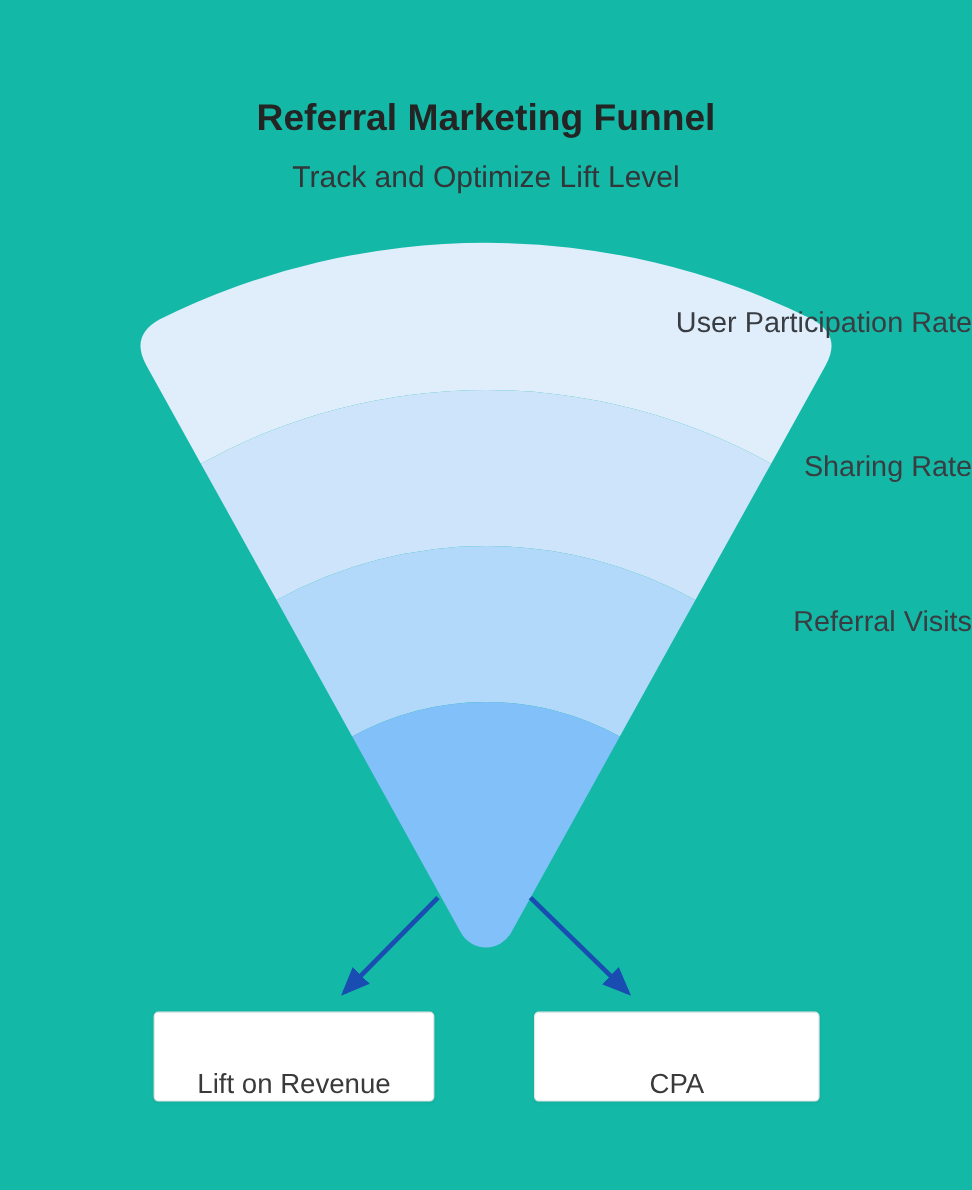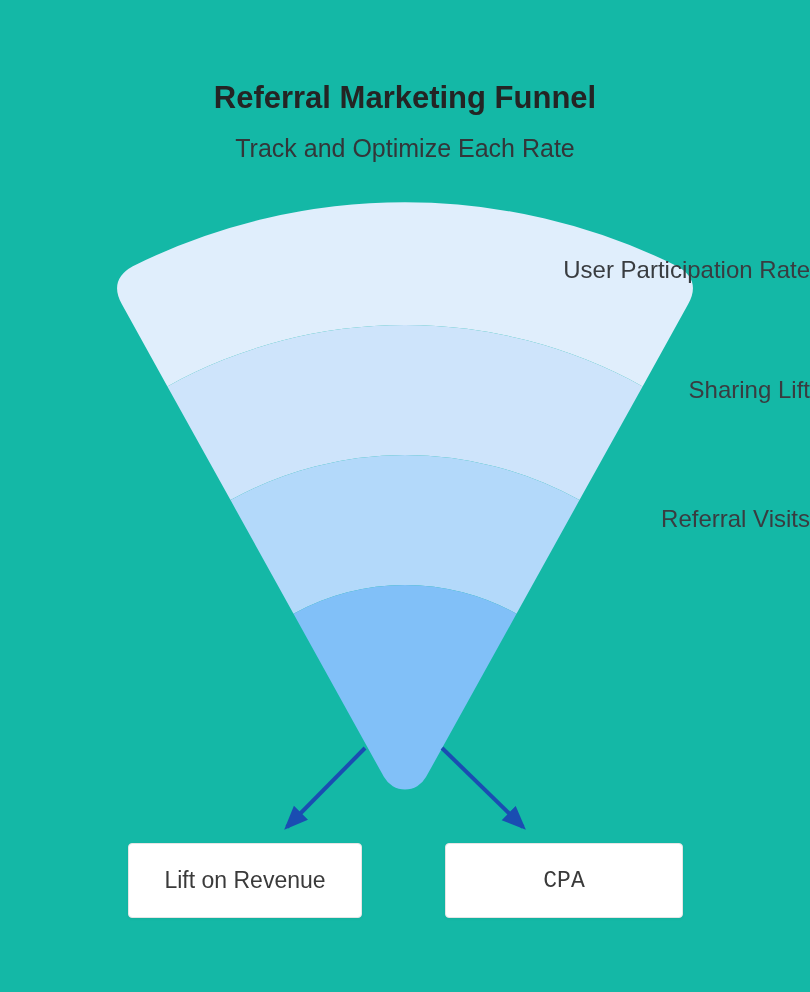--- a/index.html
+++ b/index.html
@@ -60,36 +60,36 @@
   }
   .box {
     position: absolute;
     top: 843px;
     height: 75px;
     background: #ffffff;
     border: 1px solid #e5e5e5;
     border-radius: 4px;
     box-shadow: 0 1px 3px rgba(0,0,0,0.05);
     display: flex;
-    align-items: center;
+    align-items: flex-end;
     justify-content: center;
     font-size: 23px;
     color: #3a3a3a;
     box-sizing: border-box;
   }
   .box-left  { left: 128px; width: 234px; }
-  .box-right { left: 445px; width: 238px; font-family: Liberation Mono, monospace; }
+  .box-right { left: 445px; width: 238px; }
 </style>
 </head>
 <body>
 
 <div class="stage">
 
   <h1 class="title">Referral Marketing Funnel</h1>
-  <div class="subtitle">Track and Optimize Each Rate</div>
+  <div class="subtitle">Track and Optimize Lift Level</div>
 
   <svg class="funnel-svg" width="810" height="992" viewBox="0 0 810 992" xmlns="http://www.w3.org/2000/svg">
     <defs>
       <marker id="ah" markerWidth="8" markerHeight="6" refX="5" refY="2.5" orient="auto" markerUnits="strokeWidth">
         <path d="M0 0 L6 2.5 L0 5 Z" fill="#1A4DB2"></path>
       </marker>
     </defs>
 
     <path d="M 121.9 304.3 Q 108.3 279.8 132.8 266.2
              A 612 612 0 0 1 677.2 266.2
@@ -110,21 +110,21 @@
     <path d="M 293.5 613.8
              A 230 230 0 0 1 516.5 613.8
              L 426.0 777.1
              A 24 24 0 0 1 384.0 777.1 Z" fill="#81C0F8"></path>
 
     <path d="M 365 748 L 287 827" stroke-width="4" fill="none" stroke-linecap="butt" marker-end="url(#ah)" stroke="#1A4DB2"></path>
     <path d="M 442 748 L 523 827" stroke-width="4" fill="none" stroke-linecap="butt" marker-end="url(#ah)" stroke="#1A4DB2"></path>
   </svg>
 
   <div class="lvl lvl1">User Participation Rate</div>
-  <div class="lvl lvl2">Sharing Lift</div>
+  <div class="lvl lvl2">Sharing Rate</div>
   <div class="lvl lvl3">Referral Visits</div>
 
   <div class="box box-left">
     <span>Lift on Revenue</span>
   </div>
   <div class="box box-right">
     <span>CPA</span>
   </div>
 
 </div>

